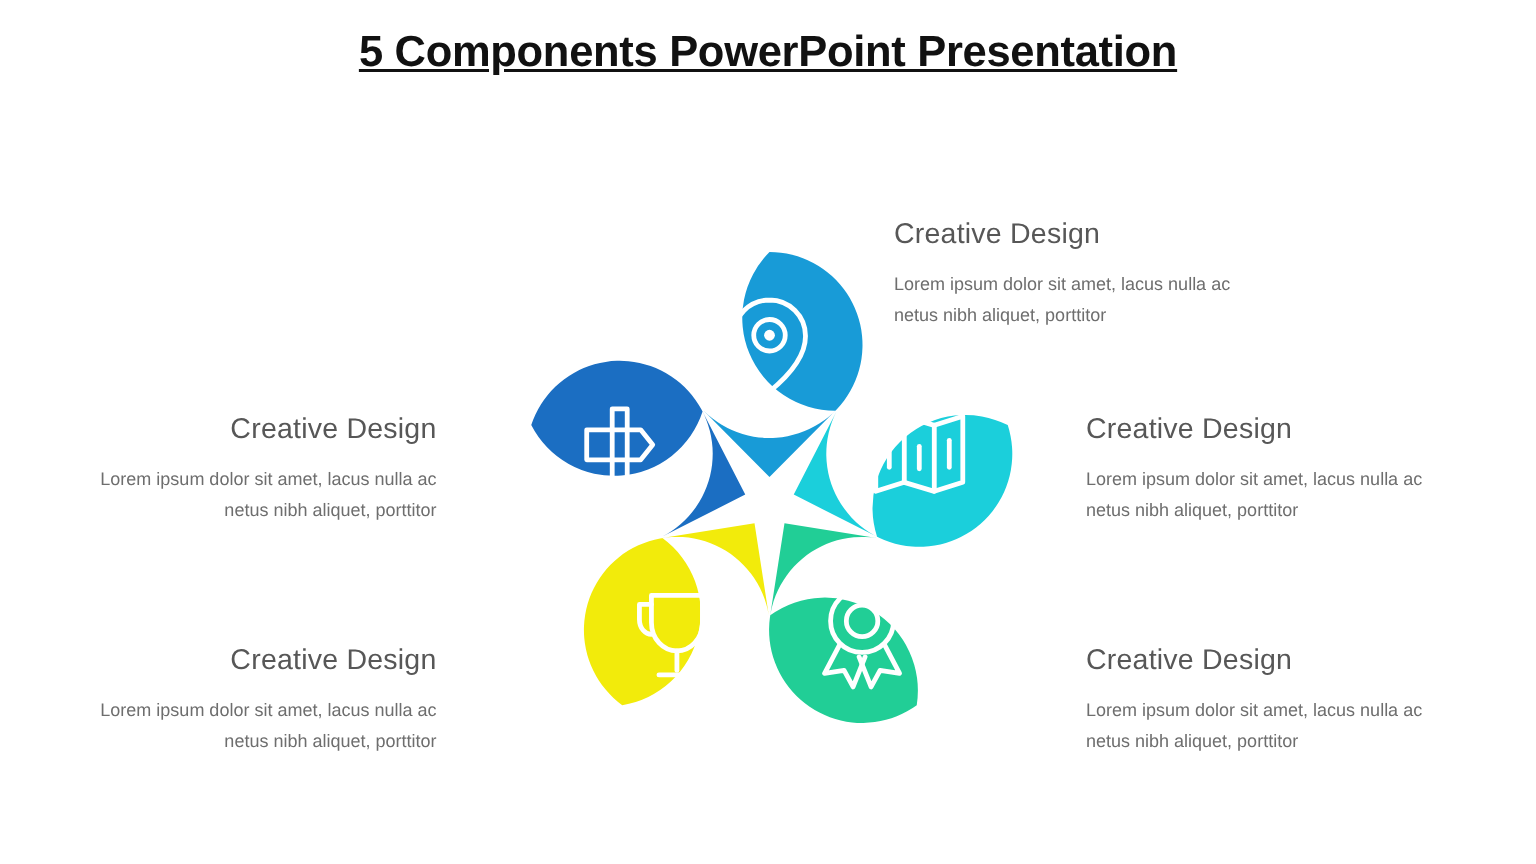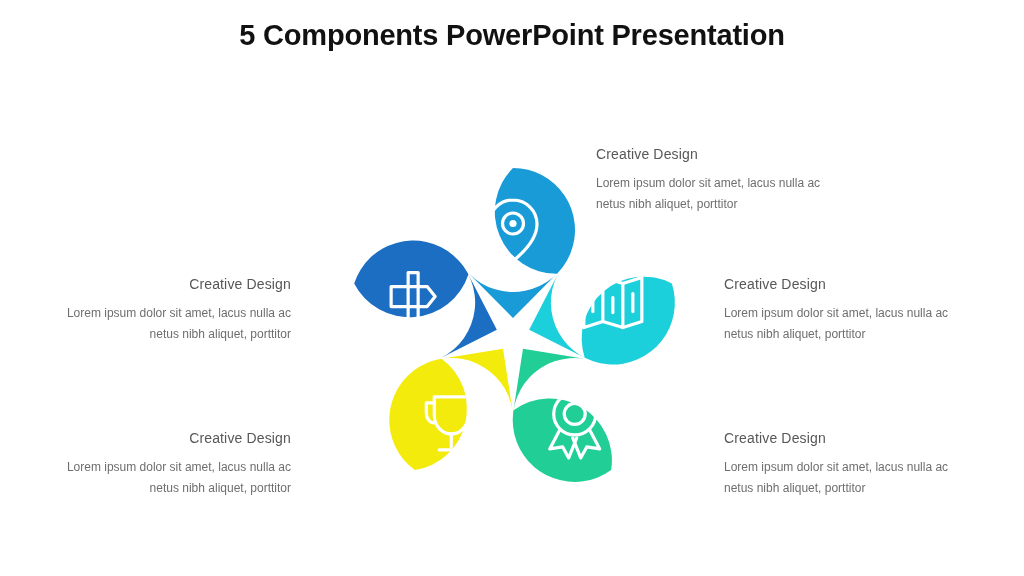--- a/index.html
+++ b/index.html
@@ -25,41 +25,42 @@
     position: absolute;
     top: 19px;
     left: 0;
     width: 1024px;
     text-align: center;
     font-size: 29px;
     font-weight: bold;
     color: #111111;
     letter-spacing: -0.2px;
     font-family: "Liberation Sans", sans-serif;
+    text-decoration: underline;
   }
 
   #diagram {
     position: absolute;
     left: 318px;
     top: 140px;
     width: 390px;
     height: 390px;
   }
   #diagram svg {
     display: block;
     width: 390px;
     height: 390px;
   }
 
   .txt-block {
     position: absolute;
     font-family: "Liberation Sans", sans-serif;
   }
   .txt-head {
-    font-size: 14px;
+    font-size: 19px;
     color: #575757;
     margin: 0 0 11px 0;
     letter-spacing: 0.15px;
     white-space: nowrap;
   }
   .txt-body {
     font-size: 12px;
     color: #6e6e6e;
     line-height: 21px;
     white-space: nowrap;

